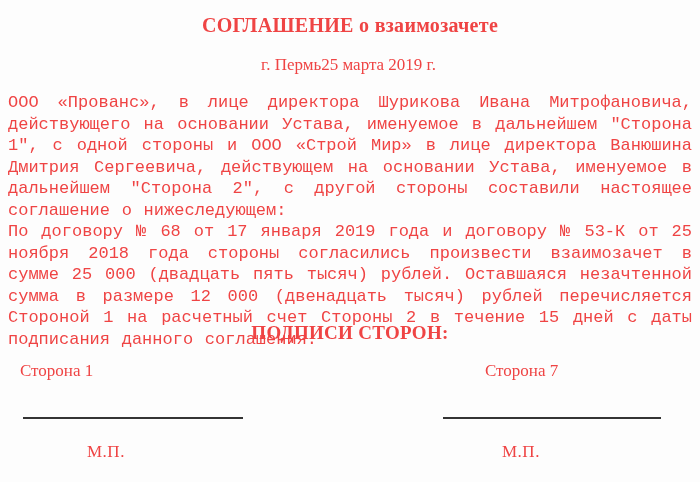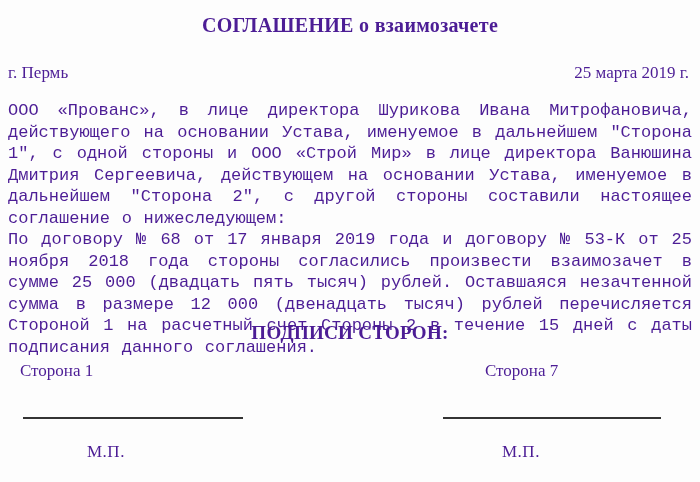--- a/index.html
+++ b/index.html
@@ -6,38 +6,38 @@
     margin: 0;
     padding: 0;
     background: #ffffff;
   }
   .page {
     position: relative;
     width: 700px;
     height: 482px;
     box-sizing: border-box;
     background: #fdfdfd;
-    color: #4c1d95;
+    color: #ef4444;
     font-family: "Liberation Serif", "DejaVu Serif", serif;
     overflow: hidden;
     padding: 12px 8px 0 8px;
   }
   .doc-title {
     margin: 2px 0 0 0;
     text-align: center;
     font-size: 20px;
     line-height: 22px;
     font-weight: bold;
     letter-spacing: 0.3px;
   }
   .place-date-row {
     display: flex;
-    justify-content: space-between;
+    justify-content: center;
     align-items: baseline;
-    margin-top: 26px;
+    margin-top: 18px;
     font-size: 17px;
     line-height: 22px;
     padding-right: 3px;
   }
   .body-text {
     margin: 0;
     font-size: 17px;
     line-height: 21.5px;
     text-align: justify;
     text-align-last: left;

